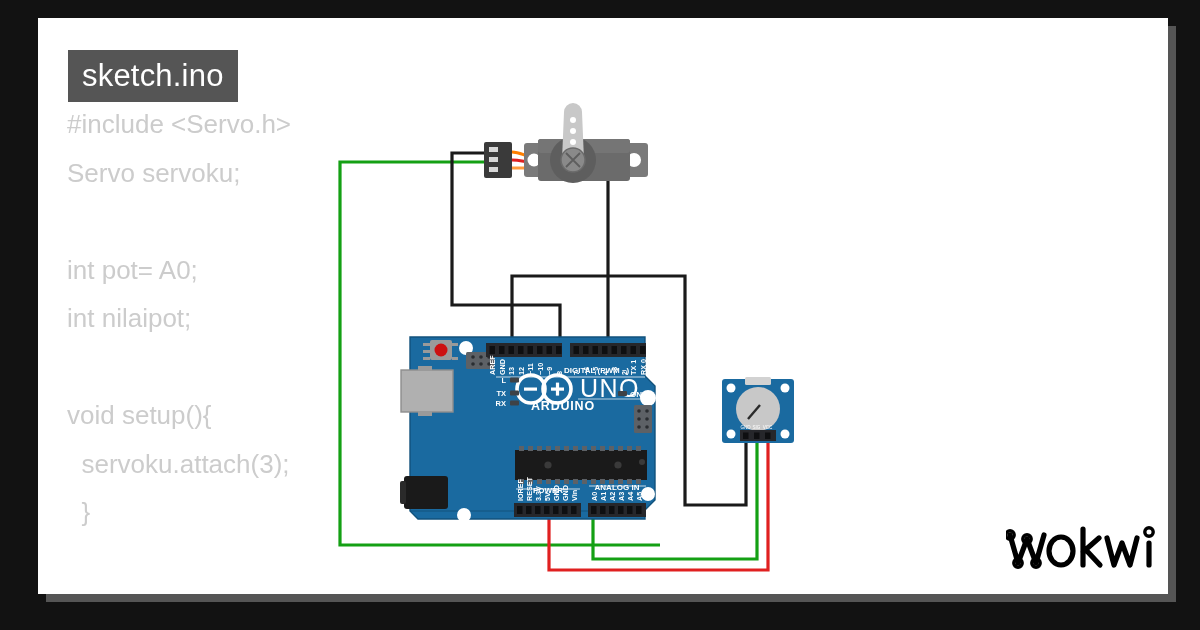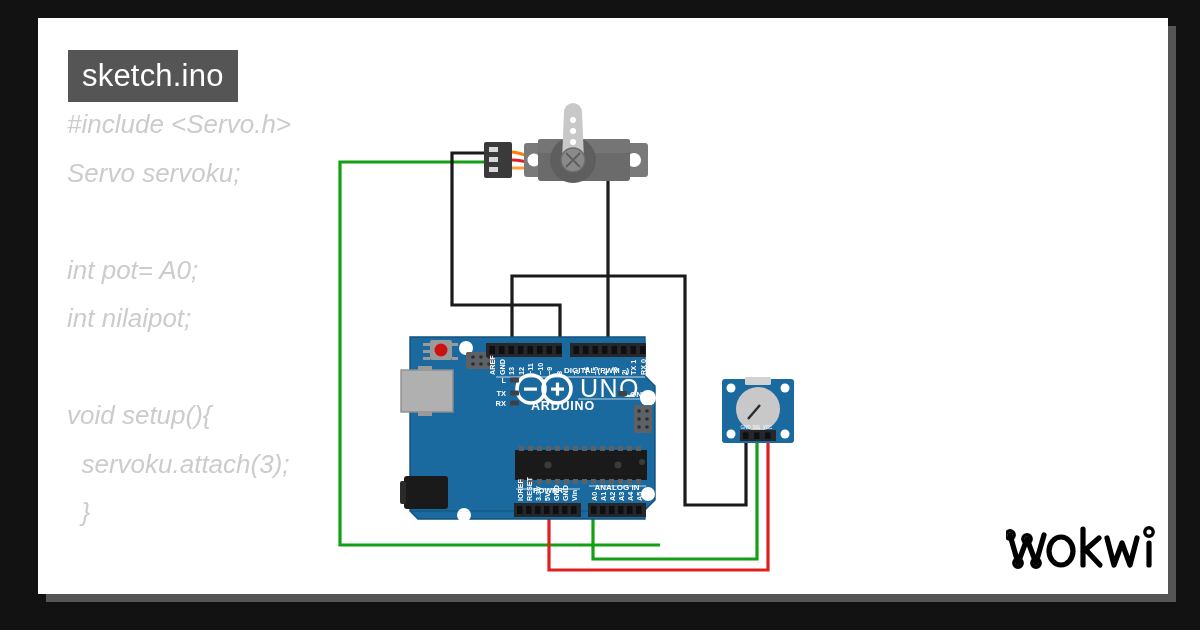--- a/index.html
+++ b/index.html
@@ -27,21 +27,21 @@
     font-size:31px;line-height:52px;
     padding:0 14px;letter-spacing:.2px;
     white-space:nowrap;
     margin-top:32px;
   }
 
   
   #code{
     position:absolute;left:67px;top:100px;
     color:#cccccc;font-size:26px;line-height:48.5px;
-    white-space:pre;font-family:"Liberation Sans",sans-serif;font-style:italic;
+    white-space:pre;font-family:"Liberation Sans",sans-serif;
   }
 
   
   #diagram{position:absolute;left:0;top:0;width:1200px;height:630px;}
 
   
   #wokwi{
     position:absolute;left:1006px;top:521px;
     width:152px;height:52px;
   }

